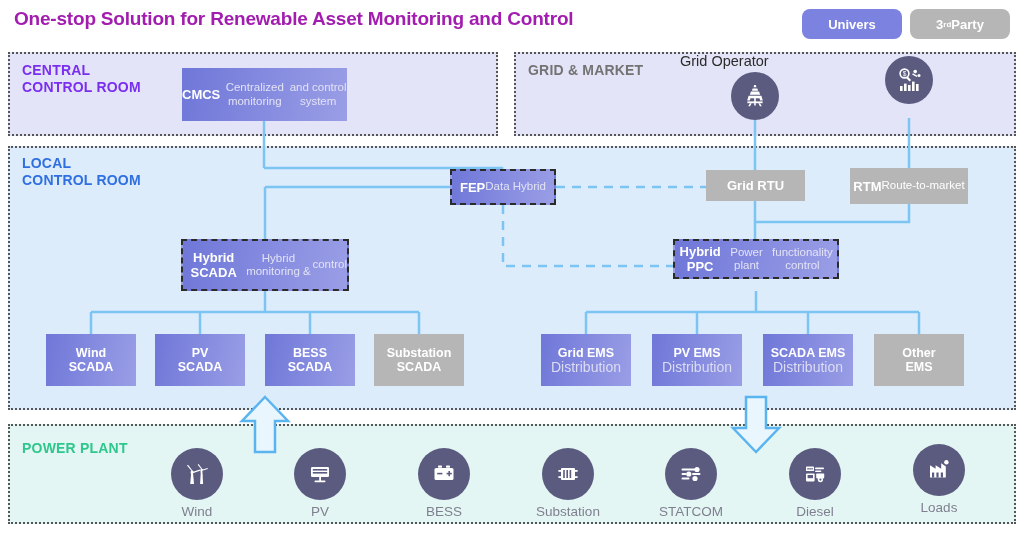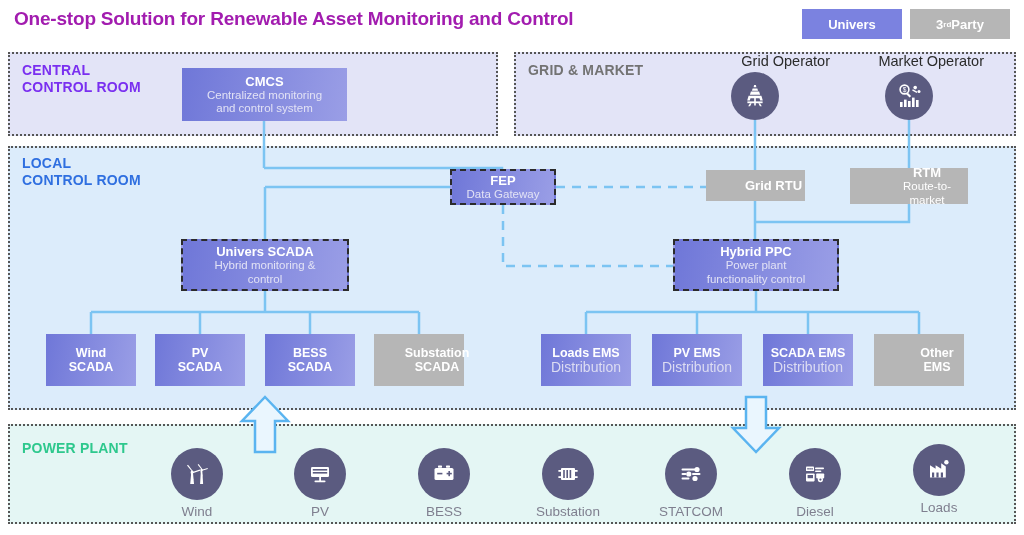--- a/index.html
+++ b/index.html
@@ -6,72 +6,72 @@
   body{width:1024px;height:535px;position:relative;overflow:hidden;
        font-family:"Liberation Sans","DejaVu Sans",sans-serif;}
 
   
   #title{position:absolute;left:14px;top:8px;font-size:19px;font-weight:bold;
          color:#a21caf;letter-spacing:-0.2px;}
 
   
   #legend{position:absolute;right:14px;top:9px;display:flex;gap:8px;}
   .legend-chip{width:100px;height:30px;display:flex;align-items:center;
-               justify-content:center;font-size:13px;font-weight:bold;color:#ffffff;}
+               justify-content:center;font-size:13px;font-weight:bold;color:#ffffff;border-radius:8px;}
   .chip-univers{background:#7b82e0;}
   .chip-third{background:#b6b6b6;}
   .chip-third sup{font-size:8px;vertical-align:super;}
 
   
   .panel{position:absolute;box-sizing:border-box;border:2px dotted #555;}
   #panel-central{left:8px;top:52px;width:490px;height:84px;background:#e3e4f7;}
   #panel-grid   {left:514px;top:52px;width:502px;height:84px;background:#e3e4f7;}
   #panel-local  {left:8px;top:146px;width:1008px;height:264px;background:#dcecfb;}
   #panel-plant  {left:8px;top:424px;width:1008px;height:100px;background:#e4f6f4;}
 
   .panel-label{position:absolute;font-size:14px;font-weight:bold;line-height:17px;
                letter-spacing:0.2px;}
   #lbl-central{left:22px;top:62px;color:#7a2ff0;}
   #lbl-grid   {left:528px;top:62px;color:#737373;}
   #lbl-local  {left:22px;top:155px;color:#2f6fe0;}
   #lbl-plant  {left:22px;top:440px;color:#2ec88d;}
 
   
-  .node{position:absolute;box-sizing:border-box;display:flex;flex-direction:column;
+  .node{position:absolute;box-sizing:border-box;display:flex;flex-direction:row;
         align-items:center;justify-content:center;text-align:center;color:#ffffff;z-index:5;}
   .node .t{font-size:13px;font-weight:bold;line-height:15px;}
   .node .s{font-size:11.5px;line-height:13.5px;color:#e2e2f5;}
   .purple{background:linear-gradient(100deg,#6f77d8 0%,#9a9ee6 100%);}
-  .gray{background:#b6b6b6;padding-left:36px;}
+  .gray{background:#b6b6b6;}
   .dashedborder{border:2px dashed #2b2b2b;}
 
   #n-cmcs{left:182px;top:68px;width:165px;height:53px;}
   #n-fep {left:450px;top:169px;width:106px;height:36px;}
   #n-gridrtu{left:706px;top:170px;width:99px;height:31px;}
   #n-rtm {left:850px;top:168px;width:118px;height:36px;}
   #n-scada{left:181px;top:239px;width:168px;height:52px;}
-  #n-ppc  {left:673px;top:239px;width:166px;height:52px;}
+  #n-ppc  {left:673px;top:239px;width:166px;height:40px;}
 
   .leaf{position:absolute;width:90px;height:52px;box-sizing:border-box;
         display:flex;flex-direction:column;align-items:center;justify-content:center;
         text-align:center;color:#ffffff;z-index:5;}
   .leaf .t{font-size:12.5px;font-weight:bold;line-height:14.5px;}
   .leaf .s{font-size:14px;line-height:13px;color:#dcdcf2;}
 
   
   #wires{position:absolute;left:0;top:0;width:1024px;height:535px;z-index:2;}
 
   
   .pp-item{position:absolute;width:96px;text-align:center;z-index:5;}
   .pp-circle{width:52px;height:52px;border-radius:50%;background:#5b5b80;
              margin:0 auto;display:flex;align-items:center;justify-content:center;}
   .pp-circle svg{display:block;}
   .pp-label{margin-top:4px;font-size:13.5px;color:#7f7f8f;}
 
-  .op-item{position:absolute;width:150px;text-align:right;z-index:5;}
+  .op-item{position:absolute;width:150px;text-align:left;z-index:5;}
   .op-label{font-size:14.5px;color:#2b2b2b;}
   .op-circle{width:48px;height:48px;border-radius:50%;background:#5b5b80;
              margin:3px auto 0;display:flex;align-items:center;justify-content:center;}
 </style>
 </head>
 <body>
 
 <div id="title">One-stop Solution for Renewable Asset Monitoring and Control</div>
 
 <div id="legend">
@@ -156,21 +156,20 @@
       <path d="M9.9 9.6h8.2l1 3.1H8.9z"></path>
       <path d="M7.6 13.8h12.8l1.4 4.6h-2.6l-.7-2.2H9.5l-.7 2.2H6.2z"></path>
       <path d="M13.2 15.8h1.6v7.6h-1.6z"></path>
       <path d="M6.4 19.4h15.2v1.8H6.4z"></path>
       <path d="M9 21.2h1.6l-1.5 3H7.2zM19 21.2h-1.6l1.5 3h1.9z"></path>
     </svg>
   </div>
 </div>
 
 <div class="op-item" style="left:834px;top:53px;">
-  <div class="op-label">Market Operator</div>
   <div class="op-circle">
     <svg width="28" height="28" viewBox="0 0 28 28" fill="#fff">
       <circle cx="9.5" cy="7.5" r="4.4" fill="none" stroke="#fff" stroke-width="1.6"></circle>
       <text x="9.5" y="10.4" font-size="6.5" text-anchor="middle" font-family="Liberation Sans, sans-serif" fill="#fff">$</text>
       <path d="M12.8 10.8l3.3 3.3-1.5 1.5-3.3-3.3z"></path>
       <circle cx="20.2" cy="5.6" r="1.8"></circle>
       <circle cx="24" cy="9.4" r="1.5"></circle>
       <path d="M17.8 7.2l4.6 2.6-.7 1.2-4.6-2.6z"></path>
       <rect x="5" y="20" width="2.6" height="5"></rect>
       <rect x="9" y="17.6" width="2.6" height="7.4"></rect>
@@ -182,34 +181,34 @@
 </div>
 
 <div class="node purple" id="n-cmcs">
   <div class="t">CMCS</div>
   <div class="s">Centralized monitoring</div>
   <div class="s">and control system</div>
 </div>
 
 <div class="node purple dashedborder" id="n-fep">
   <div class="t">FEP</div>
-  <div class="s">Data Gateway</div>
+  <div class="s">Data Hybrid</div>
 </div>
 
 <div class="node gray" id="n-gridrtu">
   <div class="t">Grid RTU</div>
 </div>
 
 <div class="node gray" id="n-rtm">
   <div class="t">RTM</div>
   <div class="s" style="color:#fff">Route-to-market</div>
 </div>
 
 <div class="node purple dashedborder" id="n-scada">
-  <div class="t">Univers SCADA</div>
+  <div class="t">Hybrid SCADA</div>
   <div class="s">Hybrid monitoring &amp;</div>
   <div class="s">control</div>
 </div>
 
 <div class="node purple dashedborder" id="n-ppc">
   <div class="t">Hybrid PPC</div>
   <div class="s">Power plant</div>
   <div class="s">functionality control</div>
 </div>
 
@@ -224,21 +223,21 @@
 <div class="leaf purple" style="left:265px;top:334px;">
   <div class="t">BESS</div>
   <div class="t">SCADA</div>
 </div>
 <div class="leaf gray" style="left:374px;top:334px;">
   <div class="t">Substation</div>
   <div class="t">SCADA</div>
 </div>
 
 <div class="leaf purple" style="left:541px;top:334px;">
-  <div class="t">Loads EMS</div>
+  <div class="t">Grid EMS</div>
   <div class="s">Distribution</div>
 </div>
 <div class="leaf purple" style="left:652px;top:334px;">
   <div class="t">PV EMS</div>
   <div class="s">Distribution</div>
 </div>
 <div class="leaf purple" style="left:763px;top:334px;">
   <div class="t">SCADA EMS</div>
   <div class="s">Distribution</div>
 </div>

